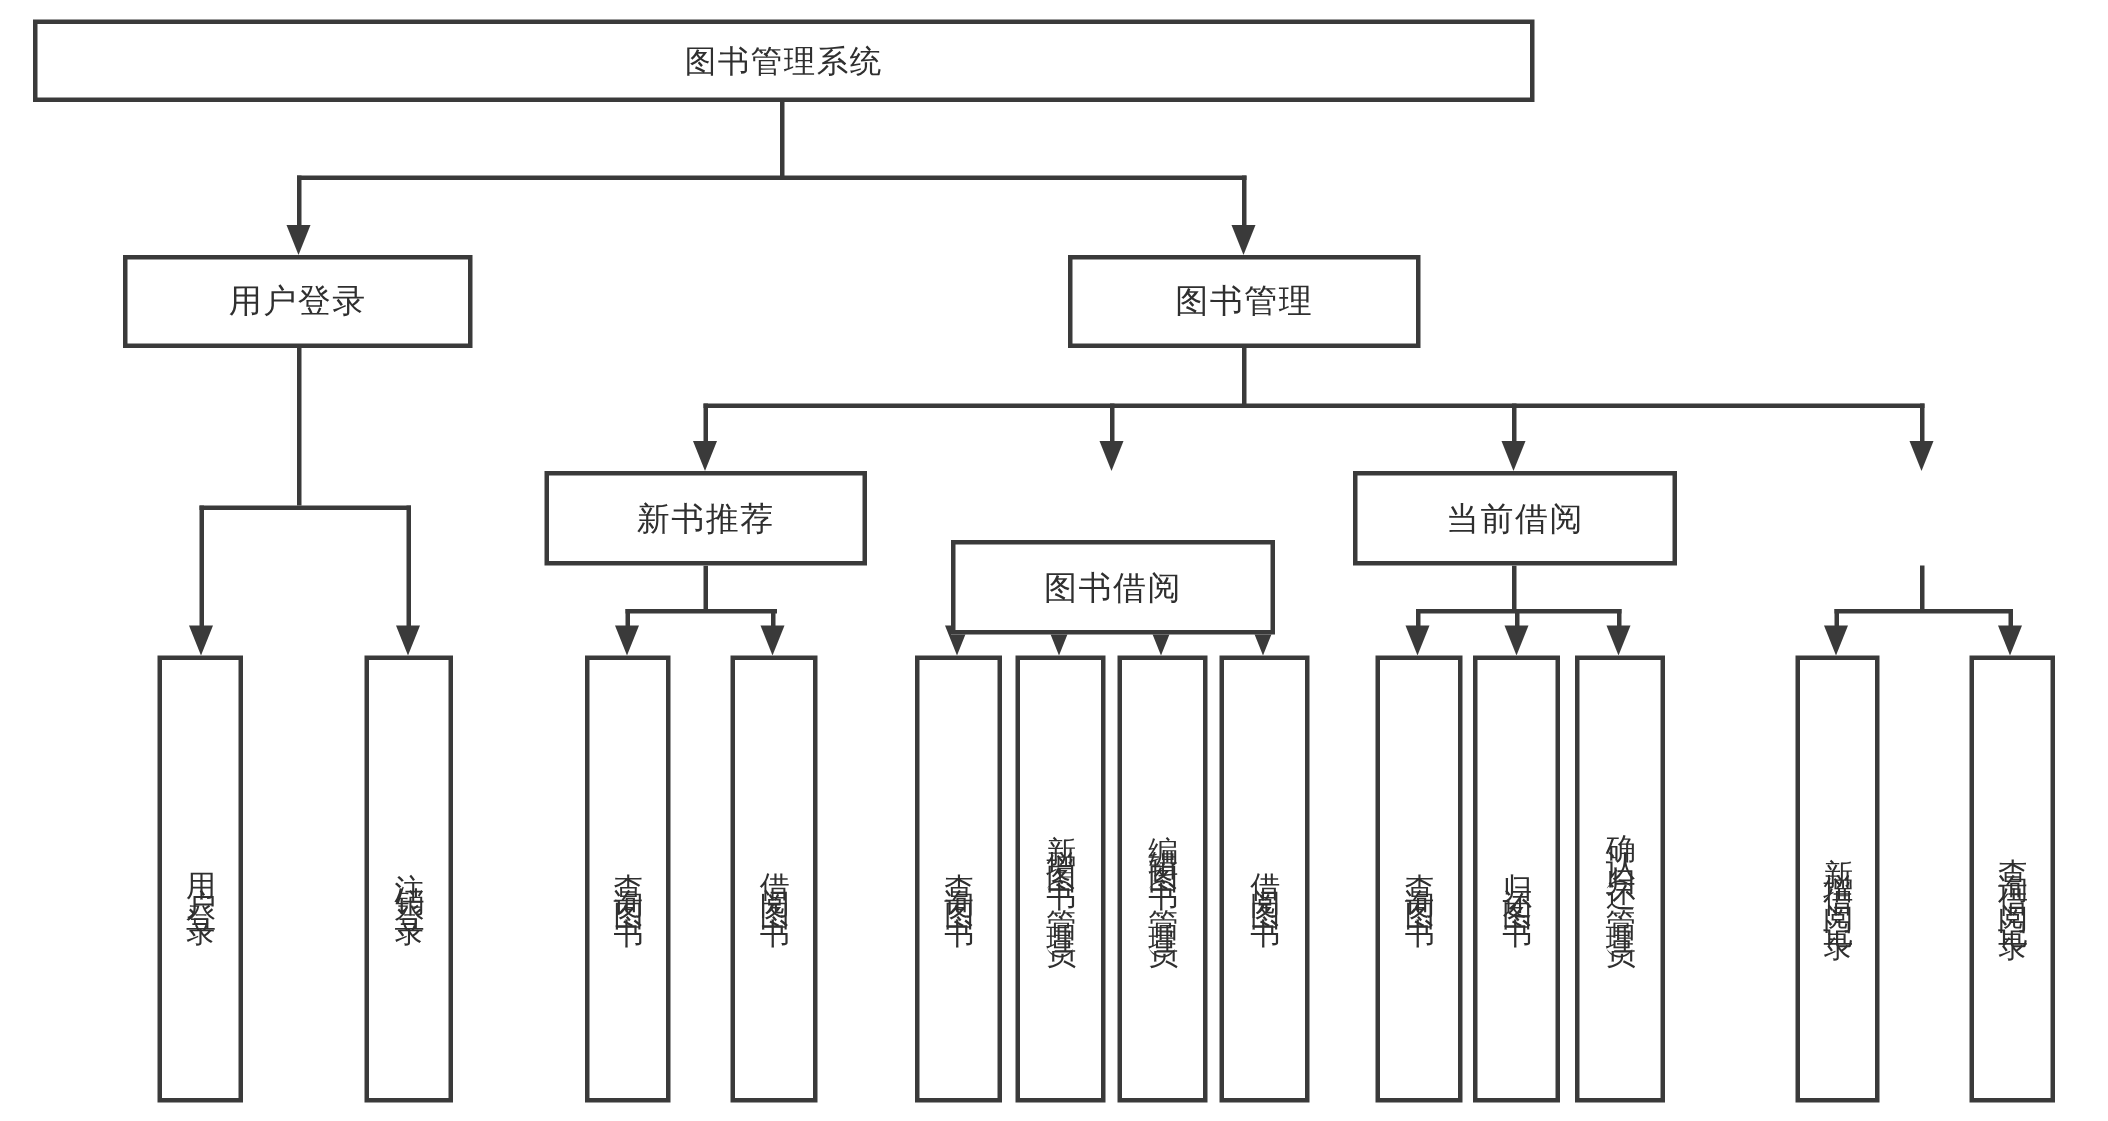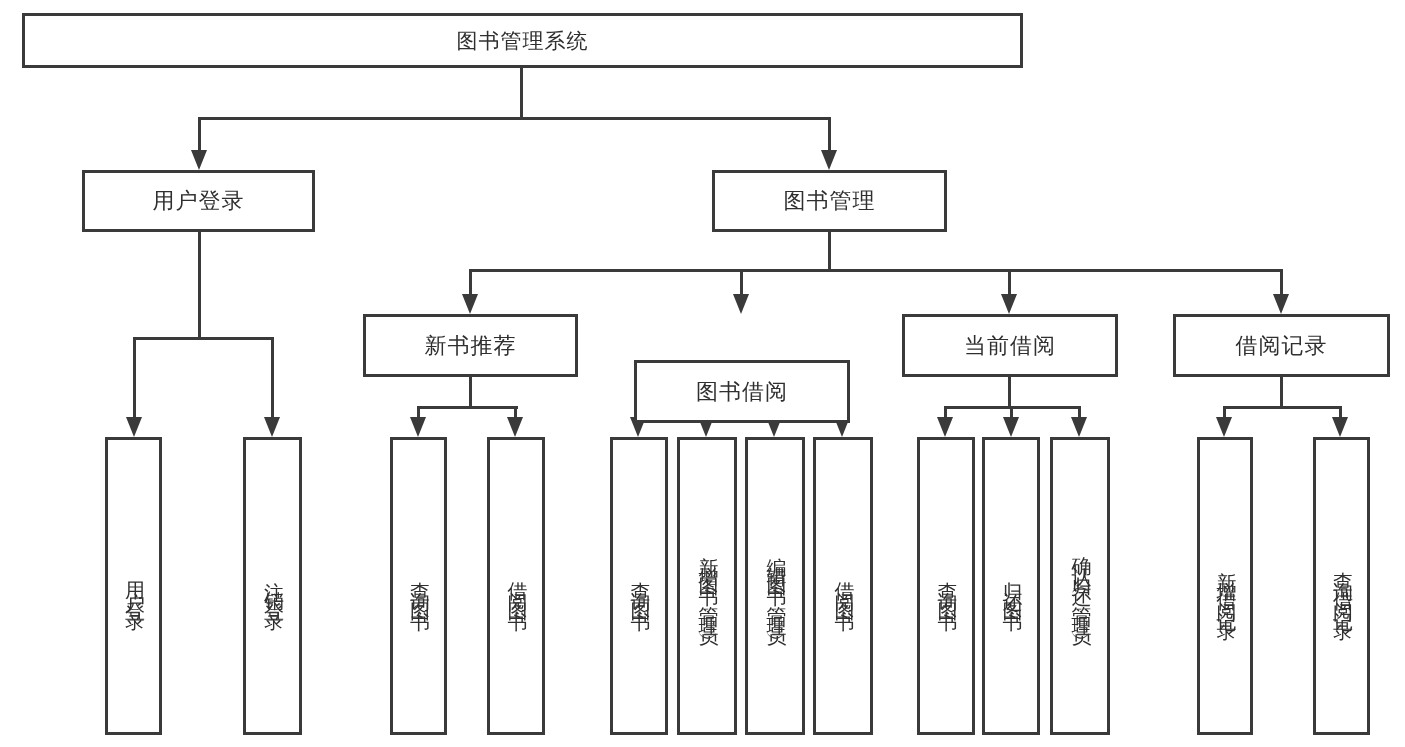--- a/index.html
+++ b/index.html
@@ -5,21 +5,21 @@
   :root{
     --line:#3a3a3a;
     --text:#2f2f2f;
     --boxbg:#ffffff;
     --pagebg:#ffffff;
     --wm:#999999;
   }
   html,body{margin:0;padding:0;background:var(--pagebg);}
   .canvas{
     position:relative;width:1405px;height:747px;background:var(--pagebg);
-    overflow:hidden;font-family:Liberation Mono, monospace;
+    overflow:hidden;font-family:Liberation Serif, serif;
   }
   .box{
     position:absolute;box-sizing:border-box;border:3px solid var(--line);
     background:var(--boxbg);display:flex;align-items:center;justify-content:center;
     color:var(--text);
   }
   .hlabel{font-size:22px;letter-spacing:1px;white-space:nowrap;}
   .rootlabel{font-size:21px;letter-spacing:1px;}
   .vtext{
     writing-mode:vertical-rl;text-orientation:mixed;
@@ -115,23 +115,20 @@
 
   <div class="box" style="left:363px;top:314px;width:215px;height:63px;">
     <span class="hlabel">新书推荐</span>
   </div>
   <div class="box" style="left:634px;top:314px;width:216px;height:63px;margin-top:46px;">
     <span class="hlabel">图书借阅</span>
   </div>
   <div class="box" style="left:902px;top:314px;width:216px;height:63px;">
     <span class="hlabel">当前借阅</span>
   </div>
-  <div class="box" style="left:1173px;top:314px;width:217px;height:63px;">
-    <span class="hlabel">借阅记录</span>
-  </div>
 
   <div class="box" style="left:105px;top:437px;width:57px;height:298px;">
     <span class="vtext">用户登录</span>
   </div>
   <div class="box" style="left:243px;top:437px;width:59px;height:298px;">
     <span class="vtext">注销登录</span>
   </div>
 
   <div class="box" style="left:390px;top:437px;width:57px;height:298px;">
     <span class="vtext">查询图书</span>

